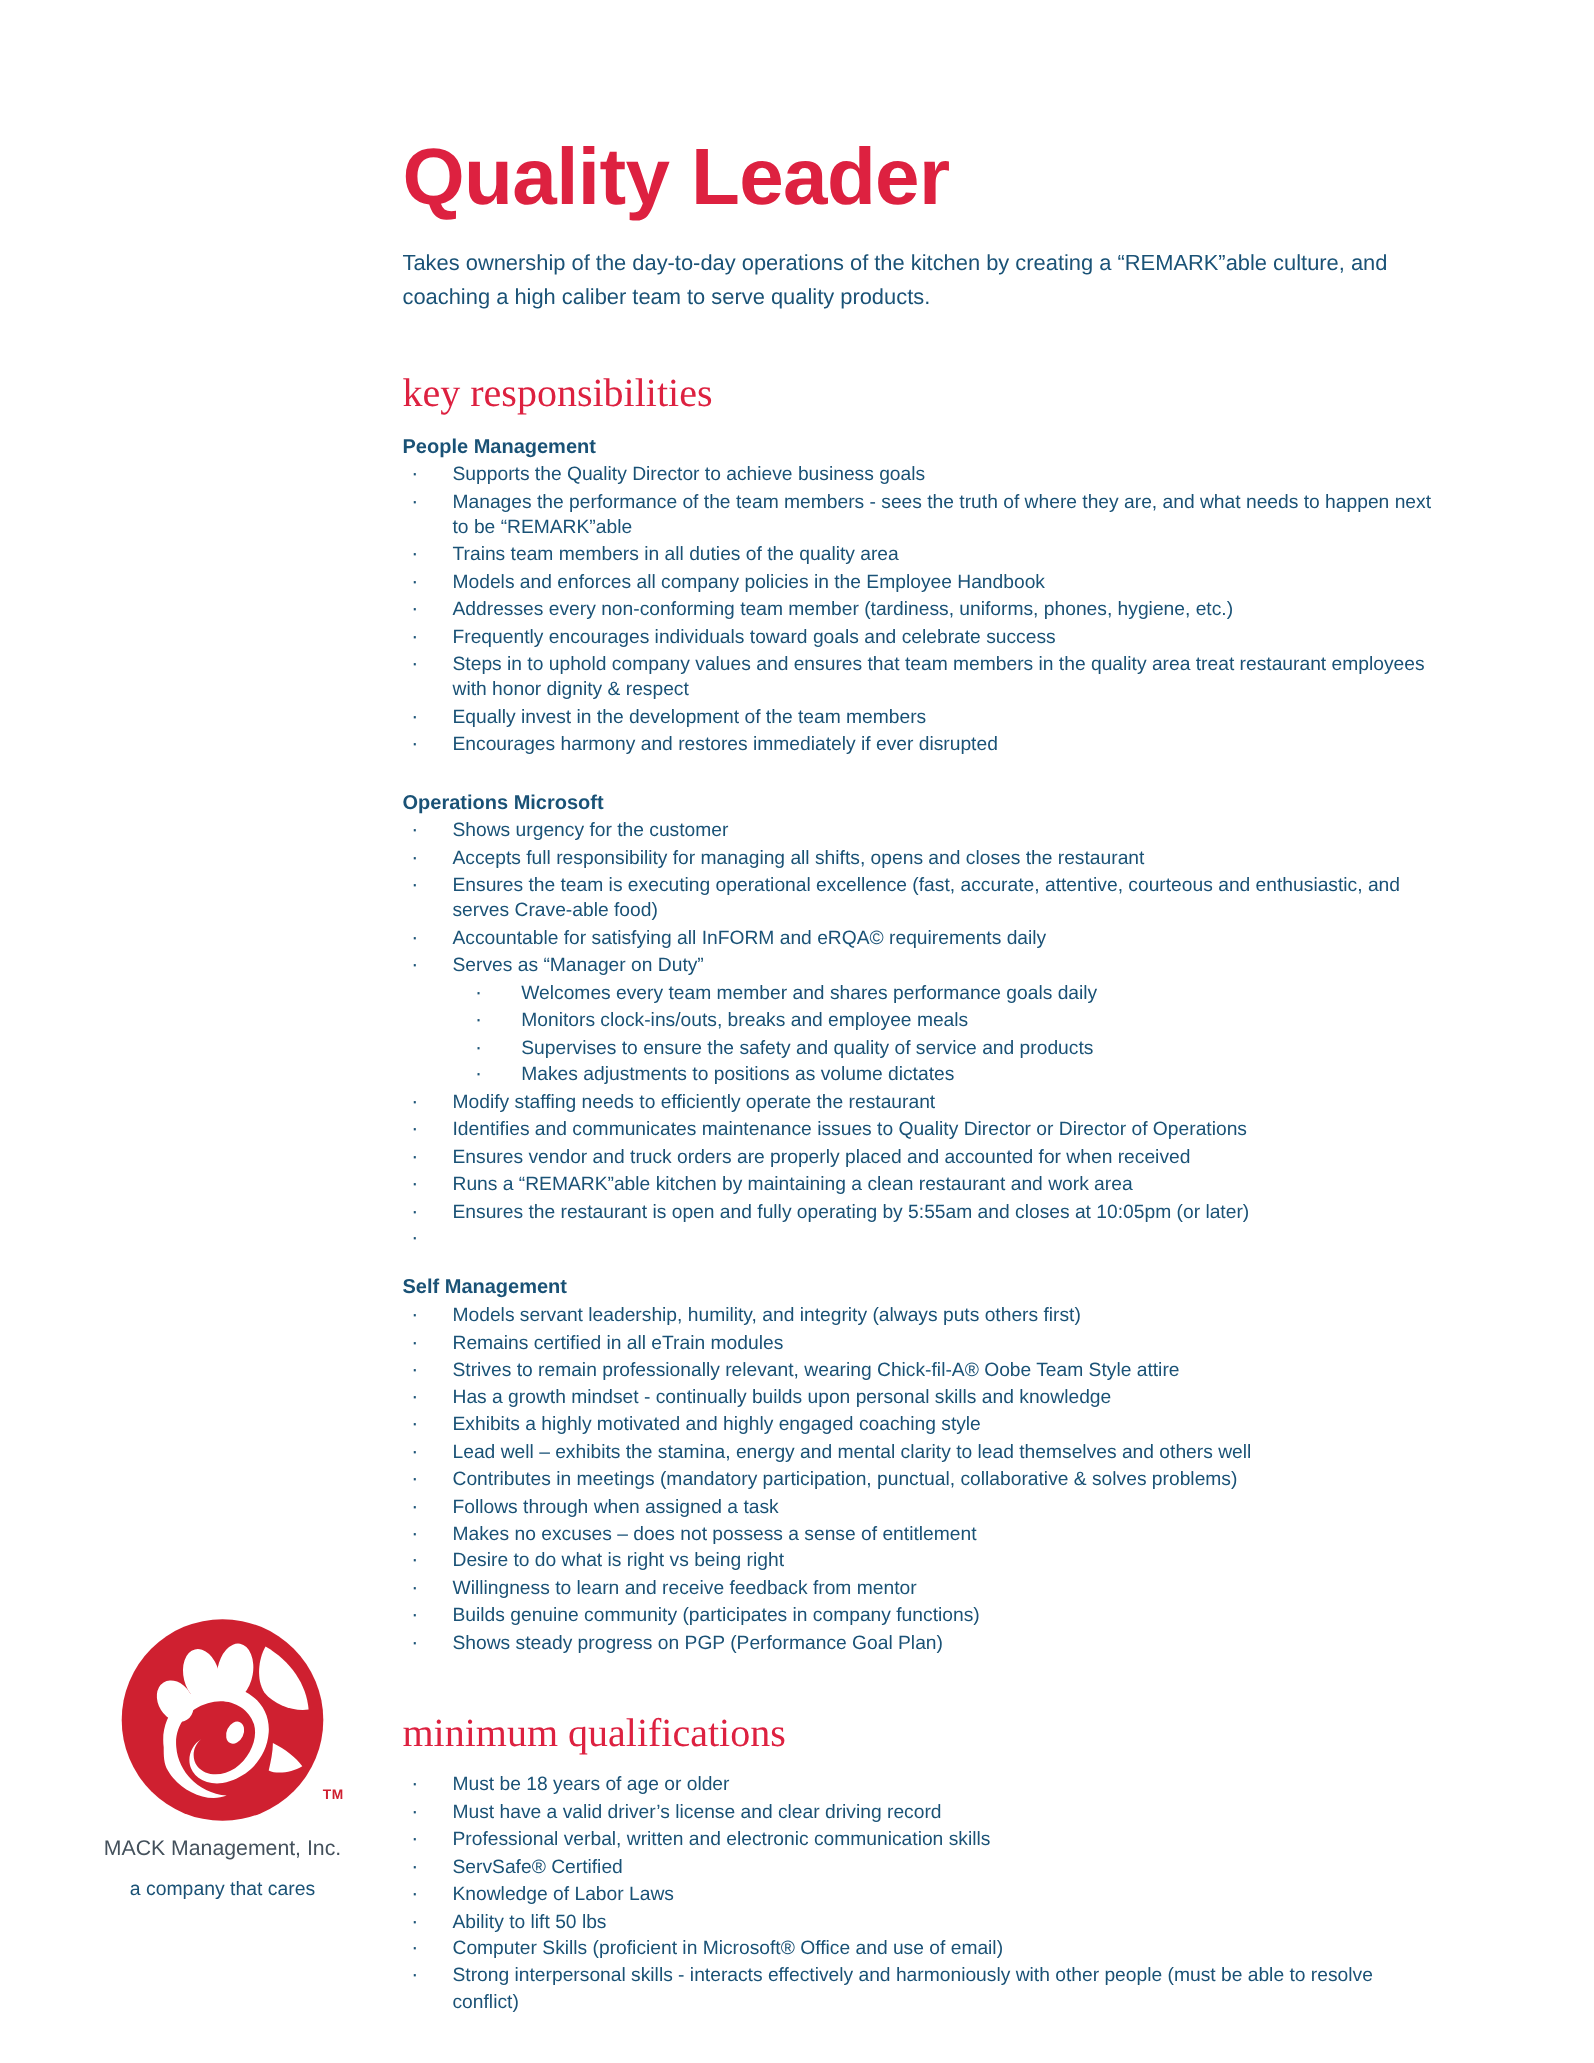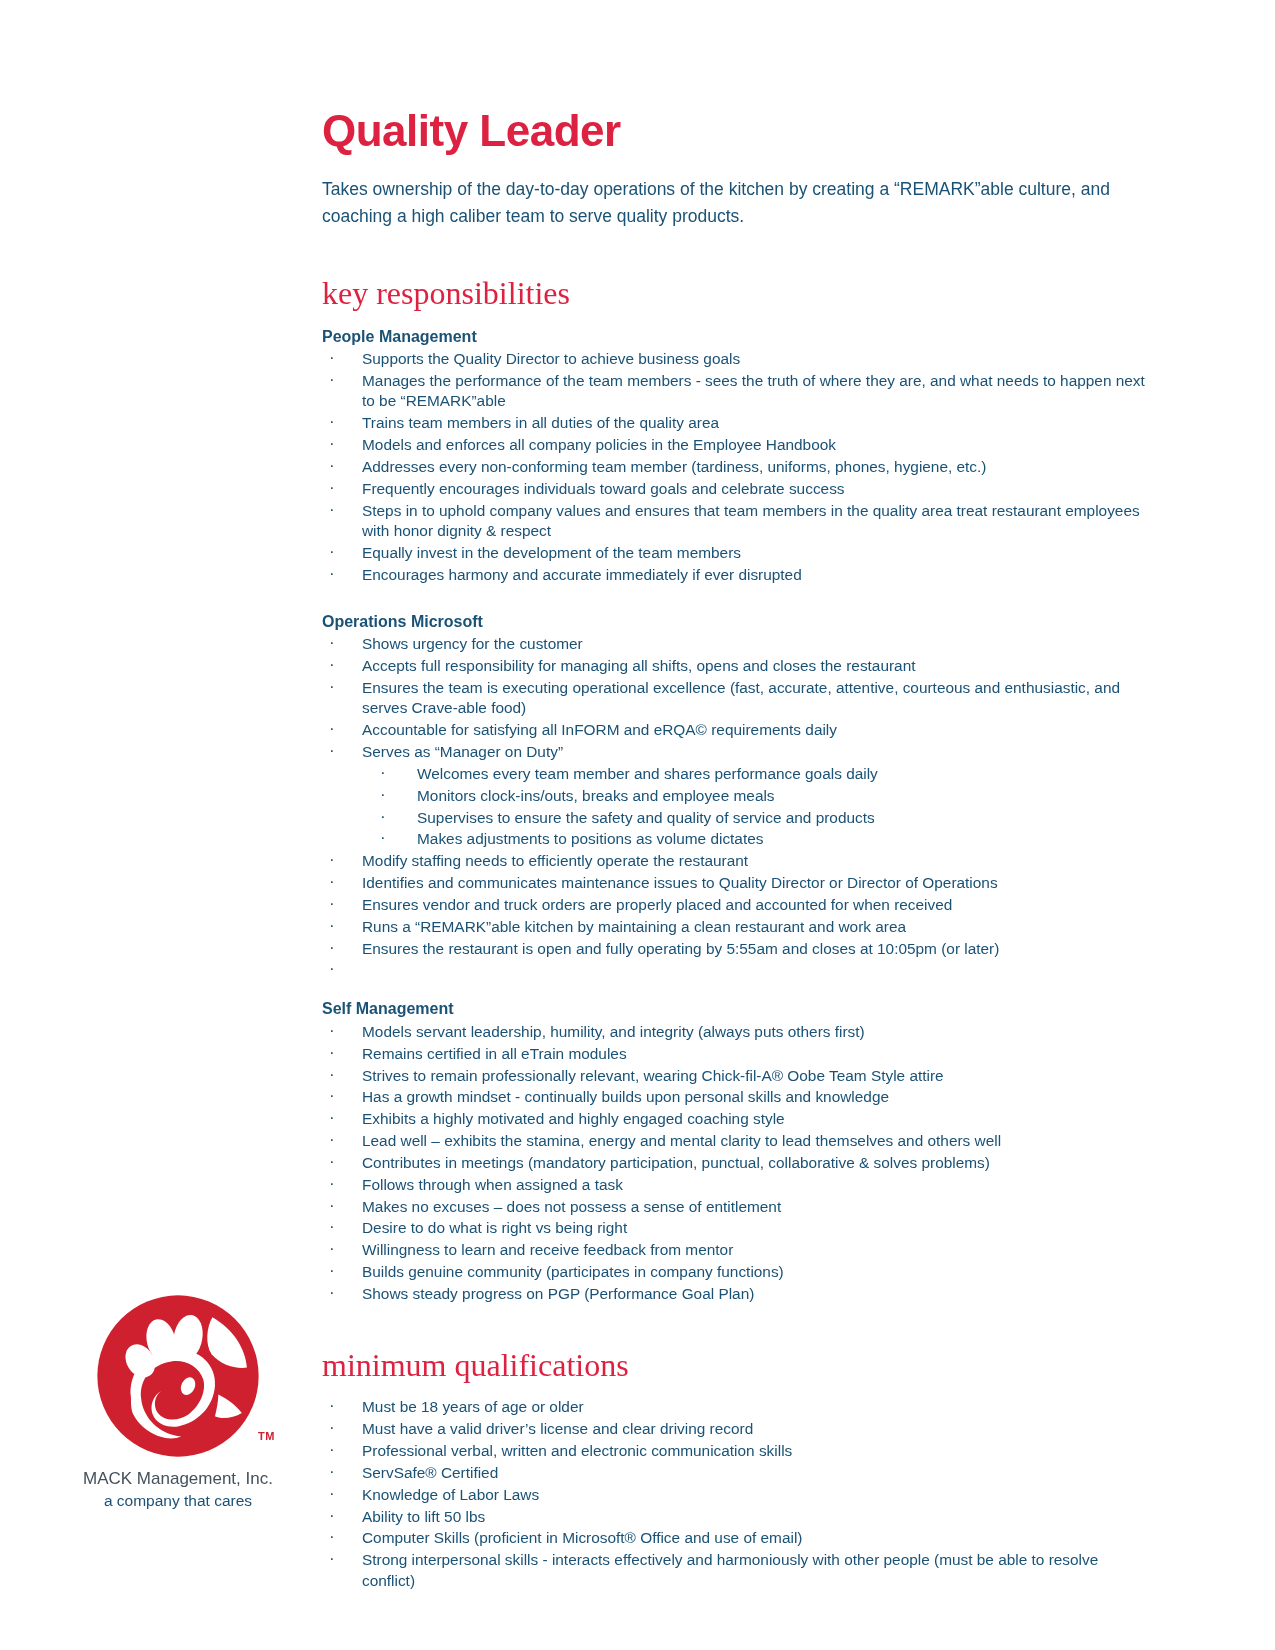--- a/index.html
+++ b/index.html
@@ -26,21 +26,21 @@
   
   .content {
     position: absolute;
     left: 322px;
     top: 108px;
     width: 830px;
   }
 
   .job-title {
     font-family: "Liberation Sans", sans-serif;
-    font-size: 44px;
+    font-size: 64px;
     font-weight: bold;
     color: #dd2140;
     letter-spacing: -0.5px;
     line-height: 1.05;
     margin: 0 0 22px 0;
   }
 
   .job-summary {
     font-size: 17.5px;
     line-height: 1.55;
@@ -135,21 +135,21 @@
     font-size: 17px;
     color: #44515c;
     line-height: 1.35;
     margin: 0;
     white-space: nowrap;
   }
   .brand-tagline {
     font-size: 15.5px;
     color: #1a5276;
     line-height: 1.35;
-    margin: 0;
+    margin: 11px;
   }
 </style>
 </head>
 <body>
 
 <div class="page">
 
   <div class="content">
 
     <h1 class="job-title">Quality Leader</h1>
@@ -162,21 +162,21 @@
         <h3 class="sub-heading">People Management</h3>
         <ul class="bullets">
           <li class="">Supports the Quality Director to achieve business goals</li>
           <li class="">Manages the performance of the team members - sees the truth of where they are, and what needs to happen next to be “REMARK”able</li>
           <li class="">Trains team members in all duties of the quality area</li>
           <li class="">Models and enforces all company policies in the Employee Handbook</li>
           <li class="">Addresses every non-conforming team member (tardiness, uniforms, phones, hygiene, etc.)</li>
           <li class="">Frequently encourages individuals toward goals and celebrate success</li>
           <li class="">Steps in to uphold company values and ensures that team members in the quality area treat restaurant employees with honor dignity &amp; respect</li>
           <li class="">Equally invest in the development of the team members</li>
-          <li class="">Encourages harmony and accurate immediately if ever disrupted</li>
+          <li class="">Encourages harmony and restores immediately if ever disrupted</li>
         </ul>
         <h3 class="sub-heading spaced">Operations Microsoft</h3>
         <ul class="bullets">
           <li class="">Shows urgency for the customer</li>
           <li class="">Accepts full responsibility for managing all shifts, opens and closes the restaurant</li>
           <li class="">Ensures the team is executing operational excellence (fast, accurate, attentive, courteous and enthusiastic, and serves Crave-able food)</li>
           <li class="">Accountable for satisfying all InFORM and eRQA© requirements daily</li>
           <li class="">Serves as “Manager on Duty”</li>
           <li class="sub">Welcomes every team member and shares performance goals daily</li>
           <li class="sub">Monitors clock-ins/outs, breaks and employee meals</li>

